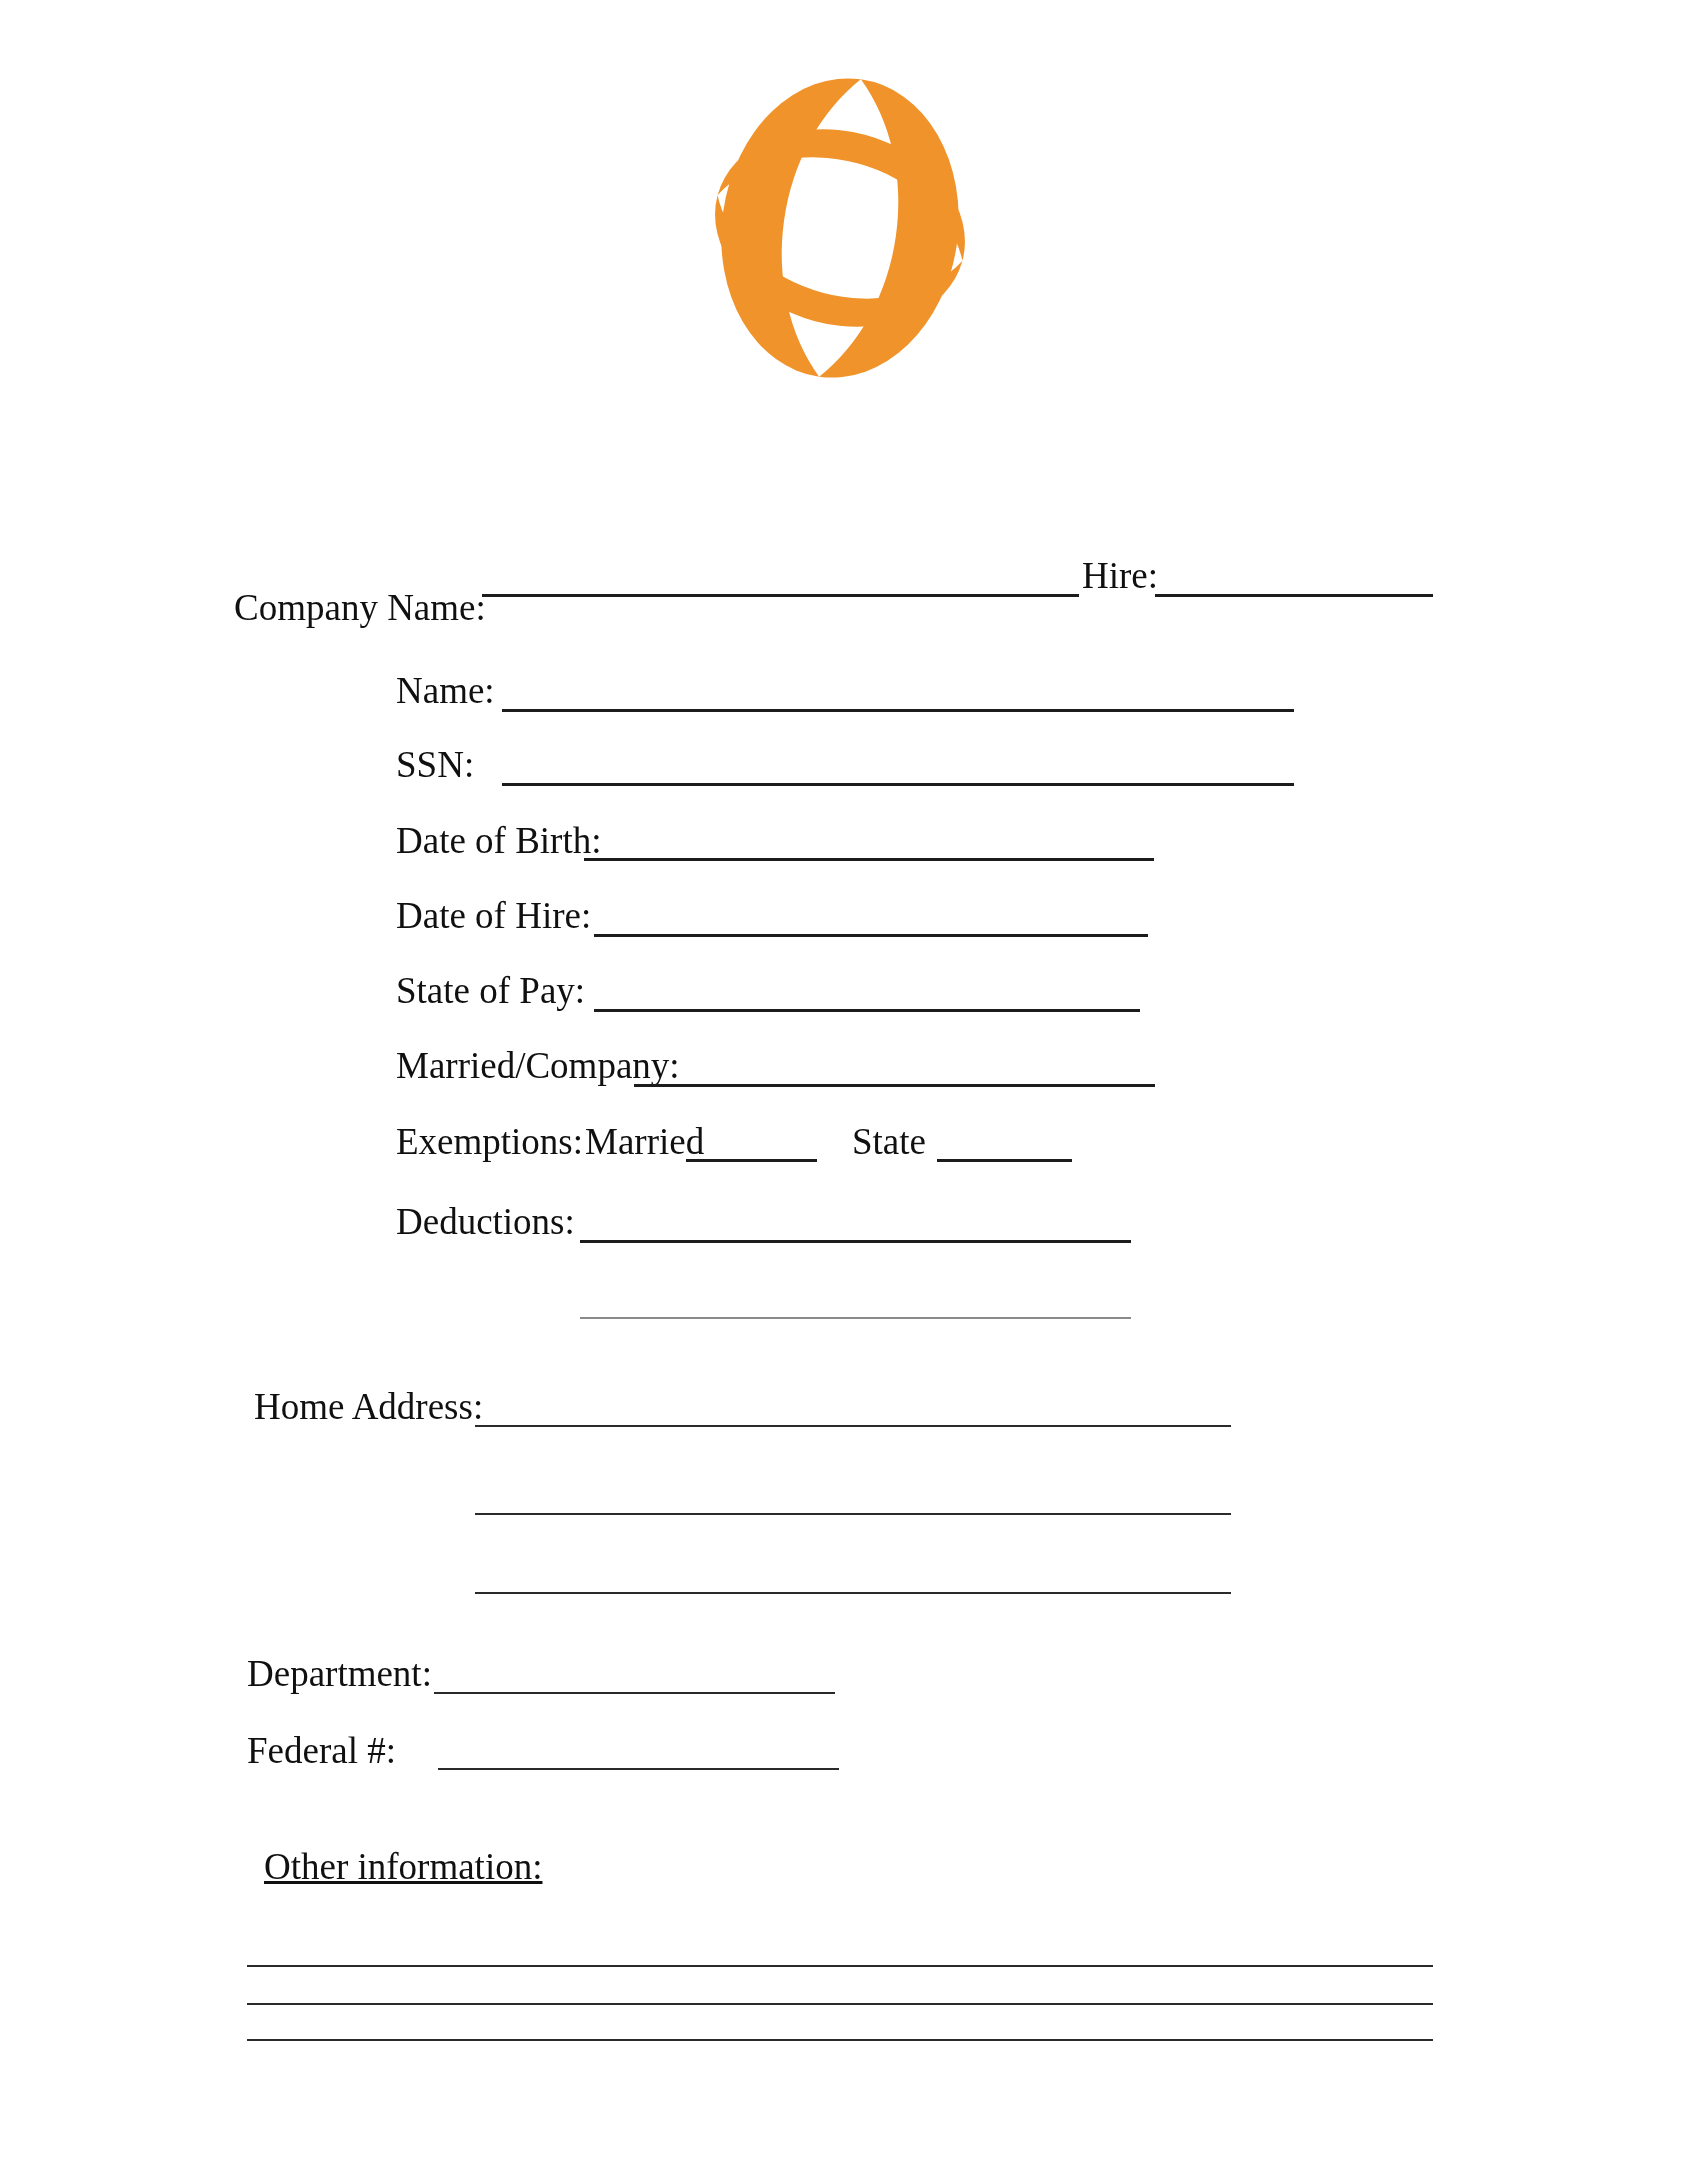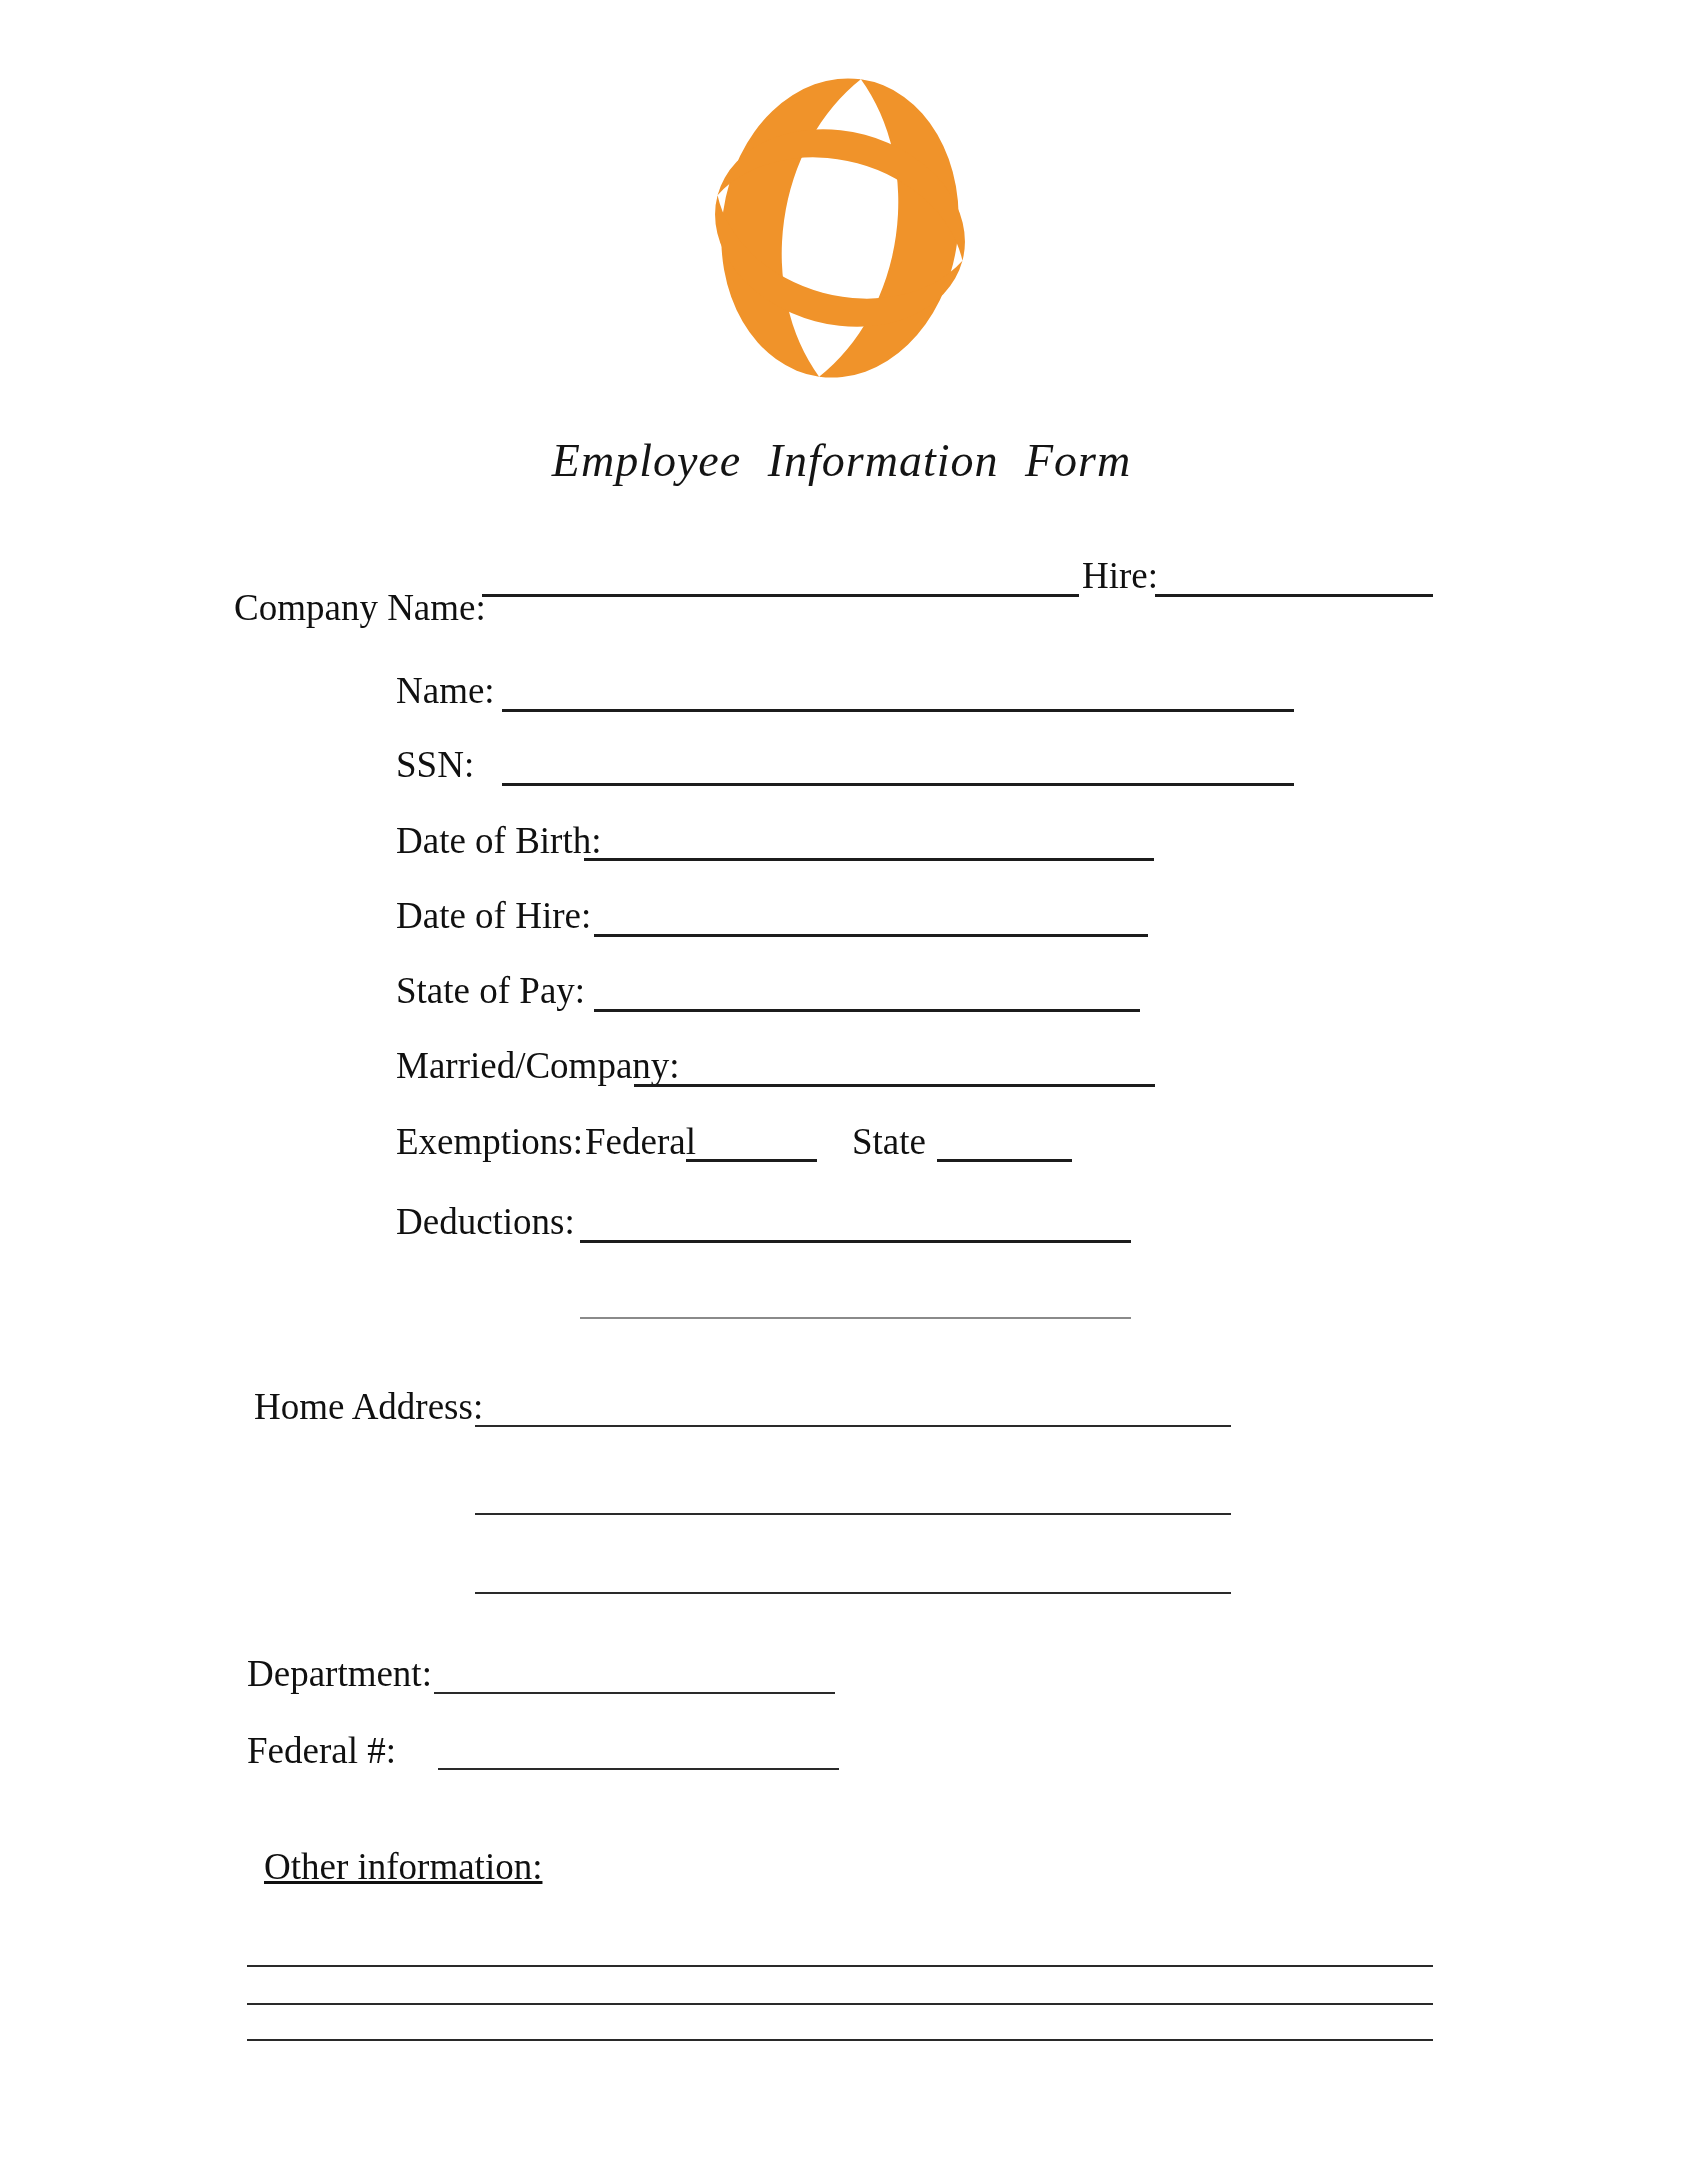--- a/index.html
+++ b/index.html
@@ -60,21 +60,20 @@
 
         <path d="M 100,12 A 88,112 0 0 1 100,243 A 120,150 0 0 0 100,12 Z" transform="rotate(188 100 127.5)"></path>
 
         <path d="M 100,30 A 70,92 0 0 1 100,225 A 82,105 0 0 0 100,30 Z" transform="rotate(105 100 127.5)"></path>
 
         <path d="M 100,30 A 70,92 0 0 1 100,225 A 82,105 0 0 0 100,30 Z" transform="rotate(285 100 127.5)"></path>
       </g>
     </svg>
   </div>
 
-  <div class="form-title">Employee Information Form</div>
 
   <span class="label" style="left:234px; top:556px;margin-top:32px;">Company Name:</span>
   <div class="rule" style="left:482px; top:594px; width:597px;"></div>
   <span class="label" style="left:1082px; top:556px;">Hire:</span>
   <div class="rule" style="left:1155px; top:594px; width:278px;"></div>
 
   <span class="label" style="left:396px; top:671px;">Name:</span>
   <div class="rule" style="left:502px; top:709px; width:792px;"></div>
 
   <span class="label" style="left:396px; top:745px;">SSN:</span>
@@ -86,21 +85,21 @@
   <span class="label" style="left:396px; top:896px;">Date of Hire:</span>
   <div class="rule" style="left:594px; top:934px; width:554px;"></div>
 
   <span class="label" style="left:396px; top:971px;">State of Pay:</span>
   <div class="rule" style="left:594px; top:1009px; width:546px;"></div>
 
   <span class="label" style="left:396px; top:1046px;">Married/Company:</span>
   <div class="rule" style="left:634px; top:1084px; width:521px;"></div>
 
   <span class="label" style="left:396px; top:1122px;">Exemptions:</span>
-  <span class="label" style="left:585px; top:1122px;">Federal</span>
+  <span class="label" style="left:585px; top:1122px;">Married</span>
   <div class="rule" style="left:686px; top:1159px; width:131px;"></div>
   <span class="label" style="left:852px; top:1122px;">State</span>
   <div class="rule" style="left:937px; top:1159px; width:135px;"></div>
 
   <span class="label" style="left:396px; top:1202px;">Deductions:</span>
   <div class="rule" style="left:580px; top:1240px; width:551px;"></div>
   <div class="rule faint" style="left:580px; top:1317px; width:551px;"></div>
 
   <span class="label" style="left:254px; top:1387px;">Home Address:</span>
   <div class="rule thin" style="left:475px; top:1425px; width:756px;"></div>

